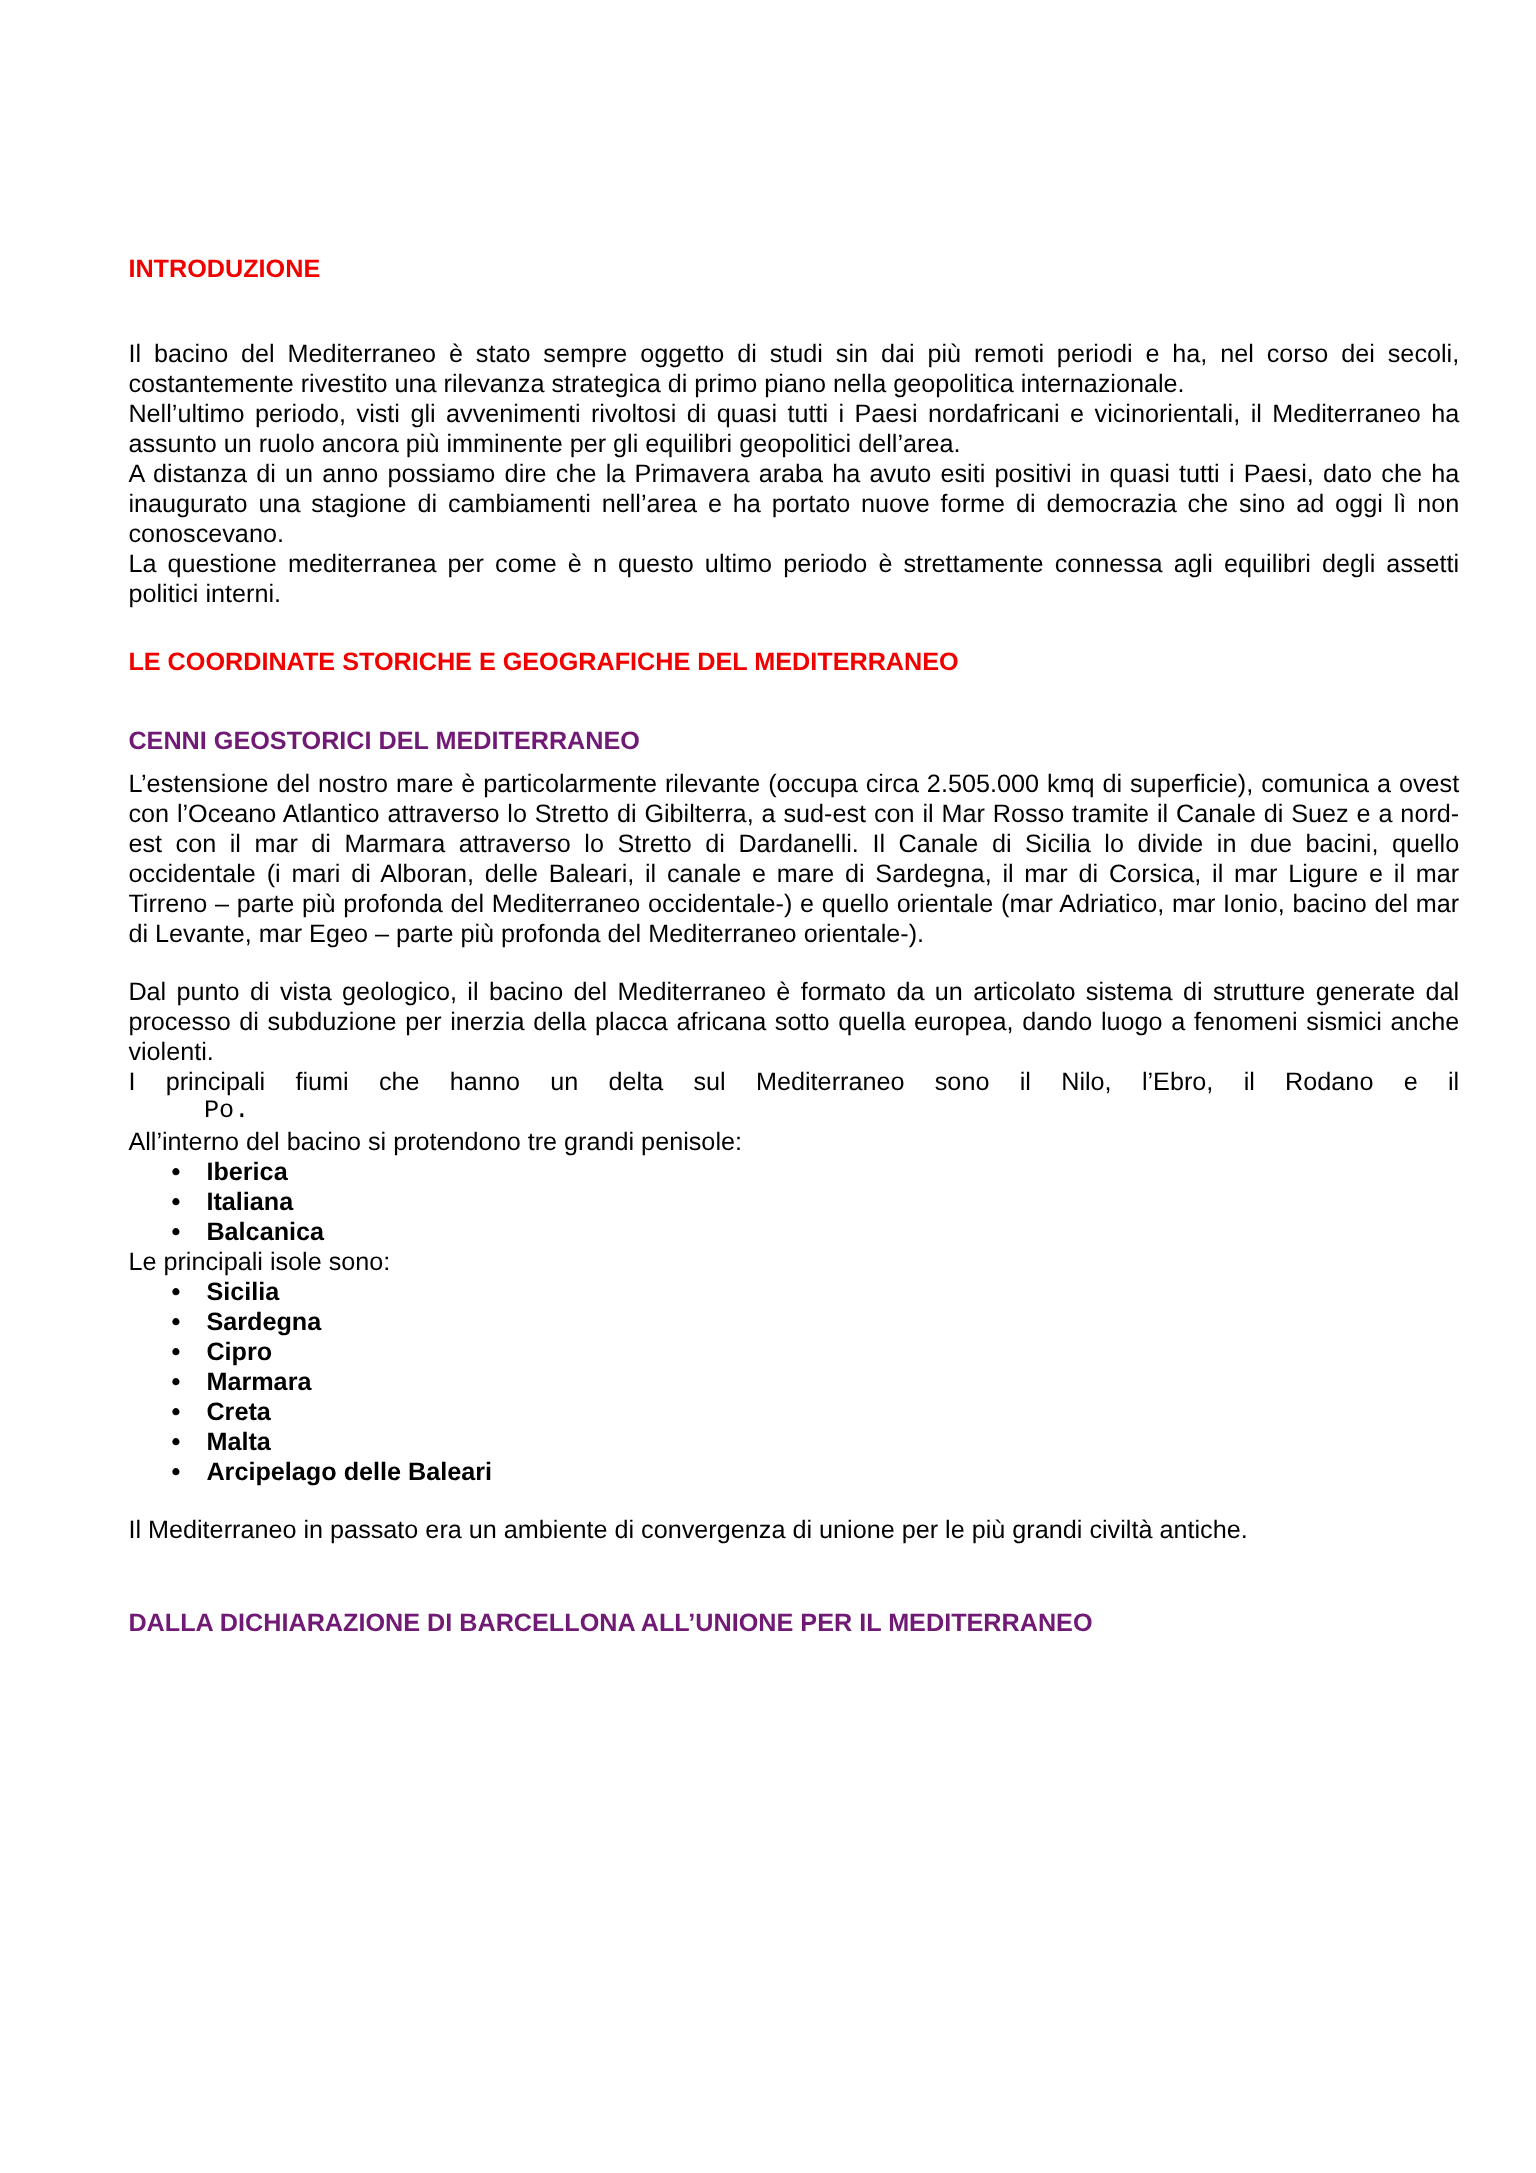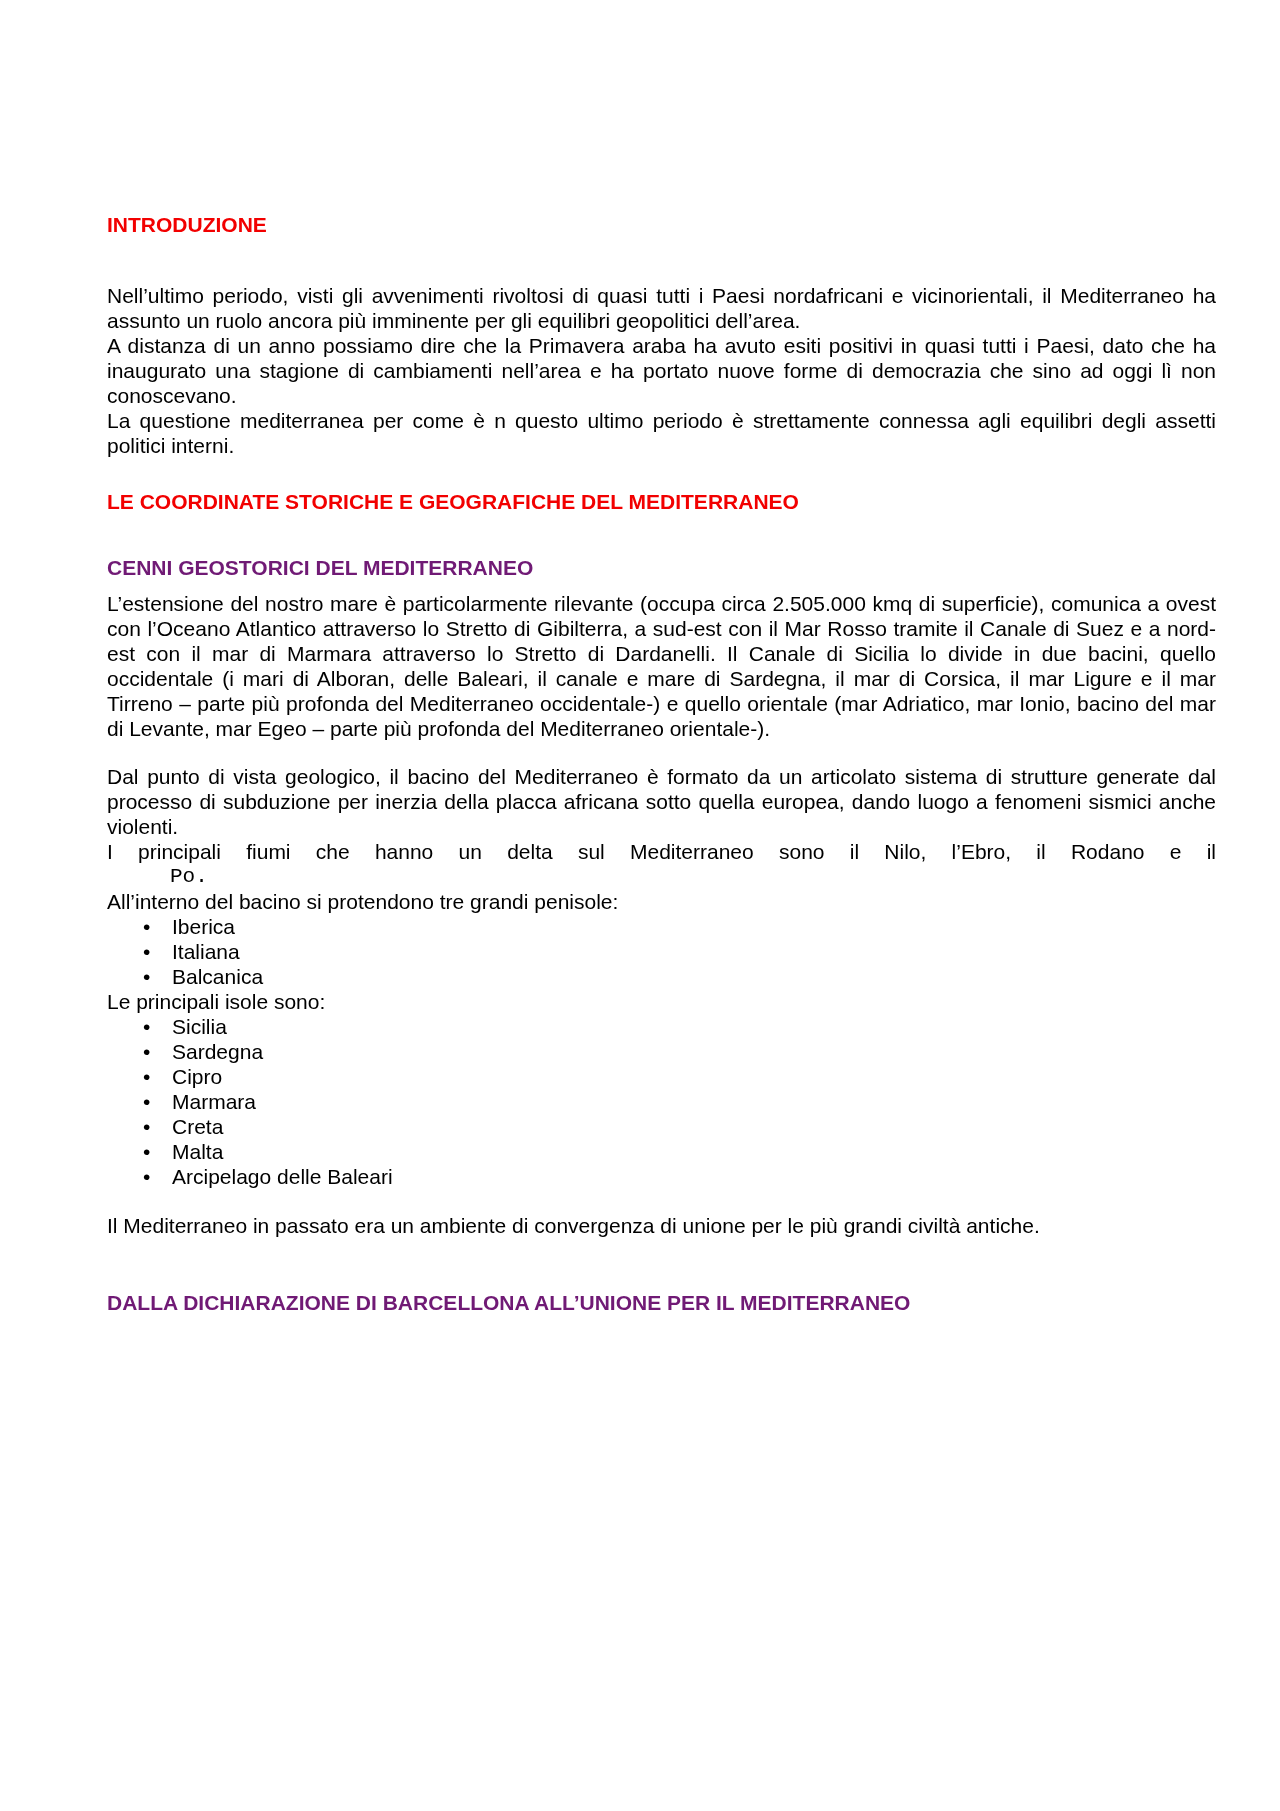--- a/index.html
+++ b/index.html
@@ -50,20 +50,21 @@
   .po-indent {
     display: block;
     padding-left: 63px;
     text-align: left;
     font-family: Liberation Mono, monospace;
   }
   ul.doc-list {
     margin: 0;
     padding: 0;
     list-style: none;
+    font-weight: bold;
   }
   ul.doc-list li {
     position: relative;
     padding-left: 65px;
     text-align: left;
   }
   ul.doc-list li::before {
     content: "\2022";
     position: absolute;
     left: 36px;
@@ -71,20 +72,21 @@
   }
 </style>
 </head>
 <body>
 
 <div class="page">
 
   <h1 class="heading red h-intro">INTRODUZIONE</h1>
 
   <div class="block-intro">
+    <p class="para">Il bacino del Mediterraneo è stato sempre oggetto di studi sin dai più remoti periodi e ha, nel corso dei secoli, costantemente rivestito una rilevanza strategica di primo piano nella geopolitica internazionale.</p>
     <p class="para">Nell’ultimo periodo, visti gli avvenimenti rivoltosi di quasi tutti i Paesi nordafricani e vicinorientali, il Mediterraneo ha assunto un ruolo ancora più imminente per gli equilibri geopolitici dell’area.</p>
     <p class="para">A distanza di un anno possiamo dire che la Primavera araba ha avuto esiti positivi in quasi tutti i Paesi, dato che ha inaugurato una stagione di cambiamenti nell’area e ha portato nuove forme di democrazia che sino ad oggi lì non conoscevano.</p>
     <p class="para">La questione mediterranea per come è n questo ultimo periodo è strettamente connessa agli equilibri degli assetti politici interni.</p>
   </div>
 
   <h2 class="heading red h-coordinate">LE COORDINATE STORICHE E GEOGRAFICHE DEL MEDITERRANEO</h2>
 
   <h3 class="heading black h-cenni">CENNI GEOSTORICI DEL MEDITERRANEO</h3>
 
   <p class="para p-estensione">L’estensione del nostro mare è particolarmente rilevante (occupa circa 2.505.000 kmq di superficie), comunica a ovest con l’Oceano Atlantico attraverso lo Stretto di Gibilterra, a sud-est con il Mar Rosso tramite il Canale di Suez e a nord-est con il mar di Marmara attraverso lo Stretto di Dardanelli. Il Canale di Sicilia lo divide in due bacini, quello occidentale (i mari di Alboran, delle Baleari, il canale e mare di Sardegna, il mar di Corsica, il mar Ligure e il mar Tirreno – parte più profonda del Mediterraneo occidentale-) e quello orientale (mar Adriatico, mar Ionio, bacino del mar di Levante, mar Egeo – parte più profonda del Mediterraneo orientale-).</p>

